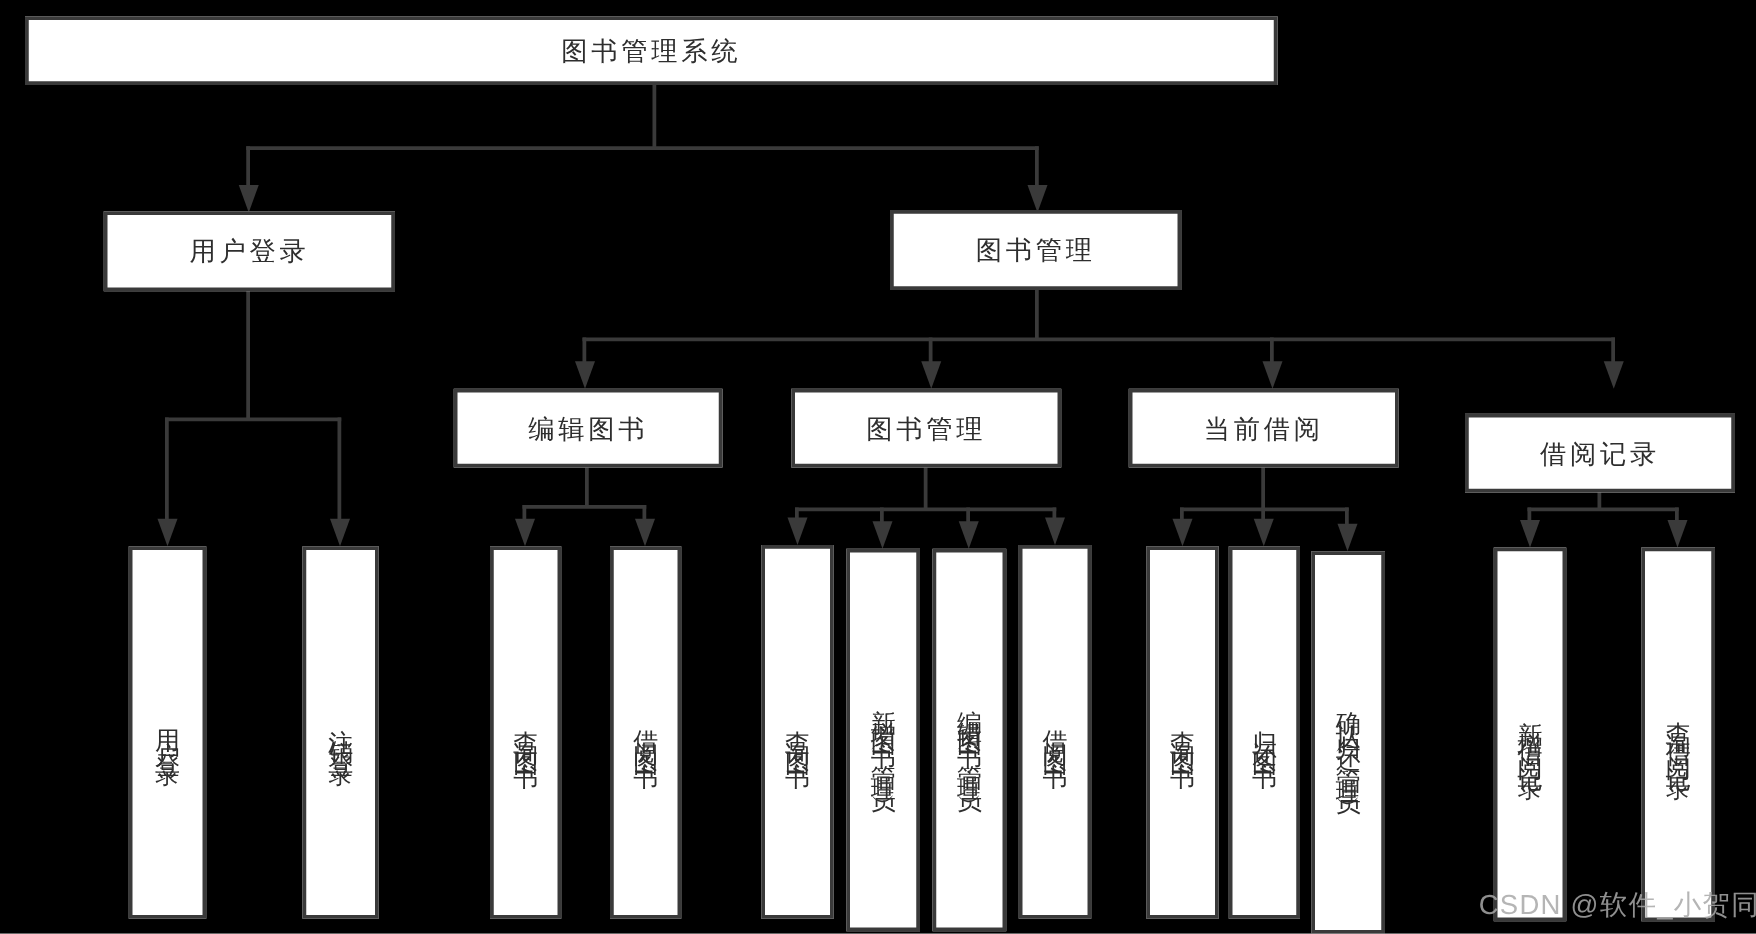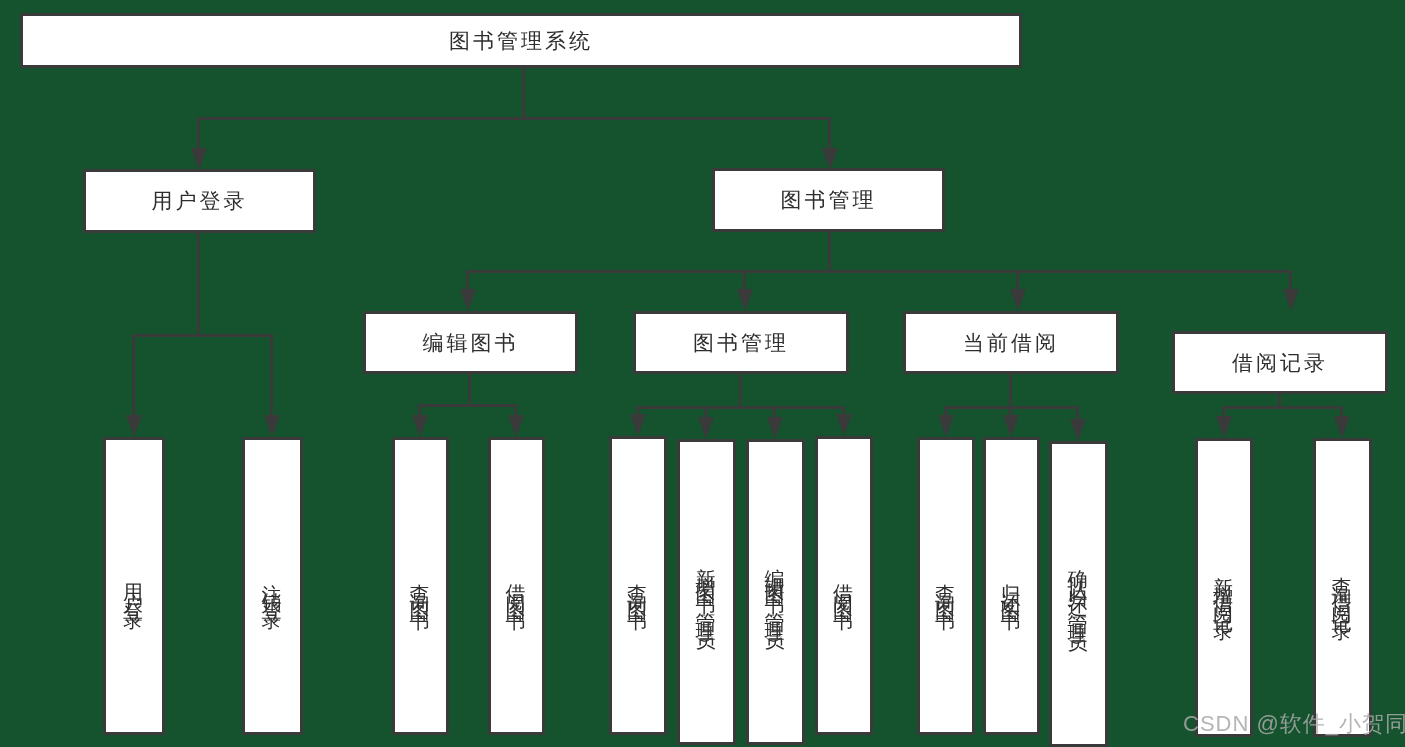--- a/index.html
+++ b/index.html
@@ -5,21 +5,21 @@
   html, body {
     margin: 0;
     padding: 0;
     background: #ffffff;
     font-family: "Liberation Sans", "DejaVu Sans", sans-serif;
   }
   #canvas {
     position: relative;
     width: 1405px;
     height: 747px;
-    background: #14532d;
+    background: #000000;
     overflow: hidden;
     color: #2e2e2e;
   }
   
   .vline {
     position: absolute;
     width: 3px;
     background: #3a3a3a;
   }
   .hline {

